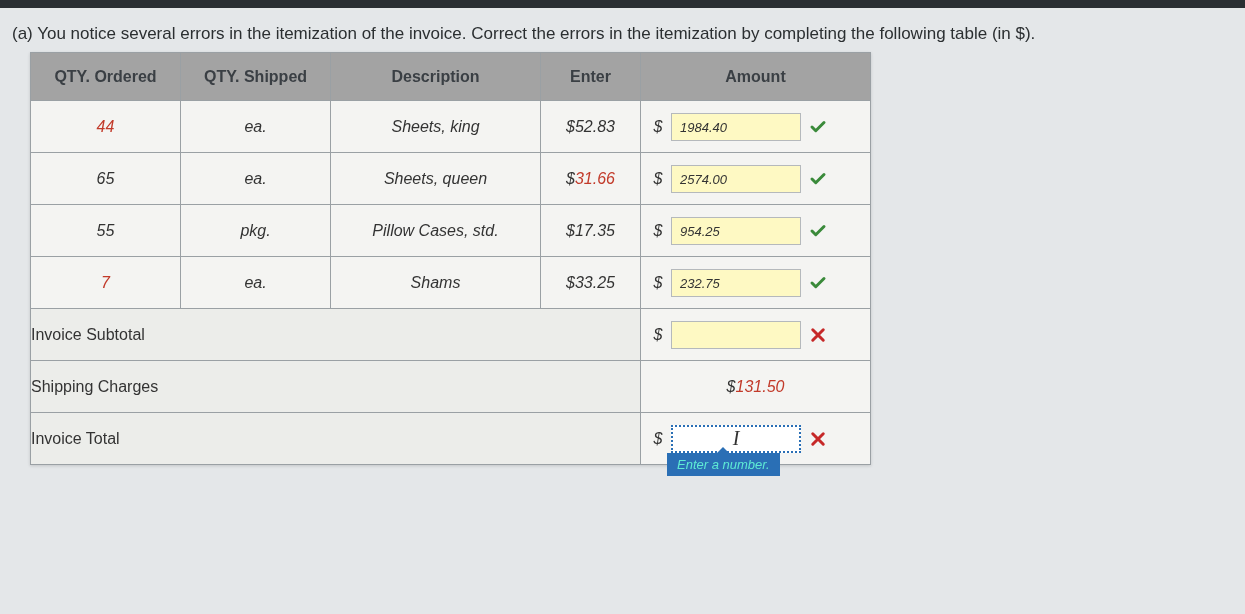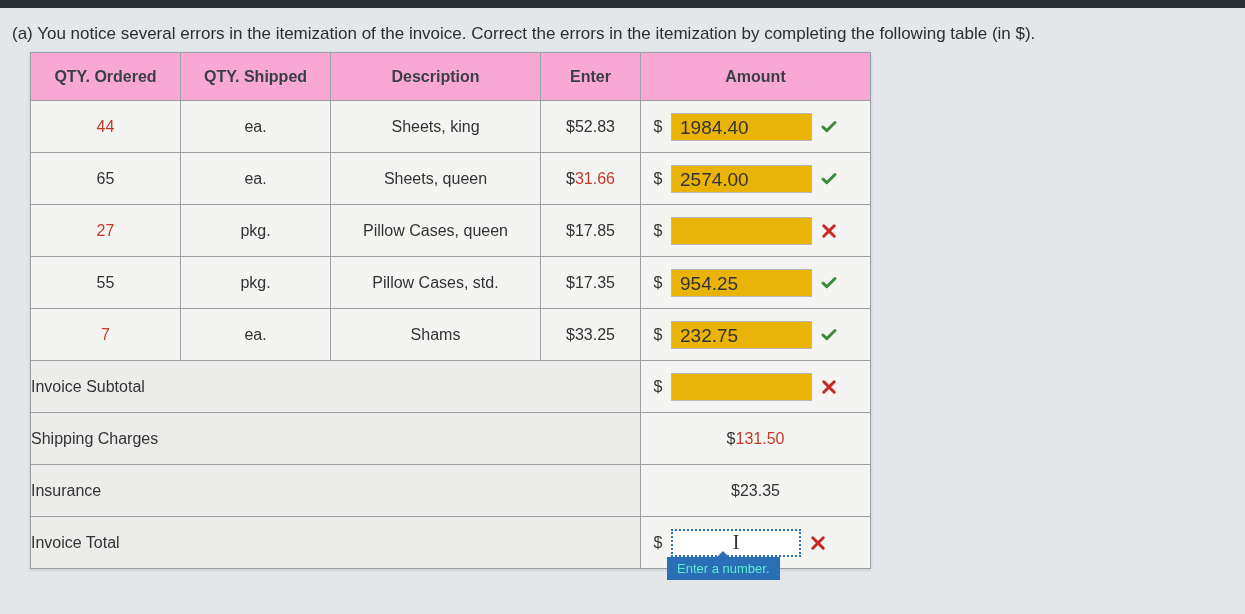--- a/index.html
+++ b/index.html
@@ -30,49 +30,49 @@
     background: #f4f4f2;
     box-shadow: 0 1px 3px rgba(0,0,0,0.15);
   }
   table.inv th, table.inv td {
     border: 1px solid #9aa0a4;
     padding: 0;
     font-size: 16px;
     color: #333;
   }
   table.inv th {
-    background: #f9a8d4;
+    background: #a3a3a3;
     font-weight: bold;
     color: #3a3f44;
     height: 48px;
     vertical-align: middle;
   }
   .col-qtyo { width: 150px; }
   .col-qtys { width: 150px; }
   .col-desc { width: 210px; }
   .col-unit { width: 100px; }
   .col-amt  { width: 230px; }
-  td.cell { height: 52px; vertical-align: middle; text-align: center; }
+  td.cell { height: 52px; vertical-align: middle; text-align: center; font-style: italic; }
   td.cell-label { height: 48px; vertical-align: middle; padding-left: 50px; font-weight: normal; color:#3a3f44; background:#ecedea;}
   td.cell-label2 { text-align:left; padding-left: 70px; }
   .red { color: #c23a2a; }
   .amount-cell {
     display: flex;
     align-items: center;
     height: 100%;
     padding: 0 8px 0 10px;
     gap: 6px;
   }
   .dollar { color: #333; font-size: 16px; width: 14px; }
   .valbox {
     border: 1px solid #b5b9bc;
-    background: #eab308;
+    background: #fef9c3;
     height: 28px;
-    width: 141px;
-    font-size: 19px;
+    width: 130px;
+    font-size: 13px;
     color: #333;
     padding: 0 8px;
     line-height: 28px;
     text-align: left;
   }
   .mark { width: 22px; height: 22px; display:flex; align-items:center; justify-content:center; }
   .mark svg { width: 18px; height: 18px; }
   .shipins { text-align:center; color:#333; font-size:16px; height:100%; display:flex; align-items:center; justify-content:center; }
   .shipins .red { color:#c23a2a; }
   .total-cell { position: relative; }
@@ -165,37 +165,20 @@
               <div class="valbox">2574.00</div>
               <span class="mark">
                 <svg viewBox="0 0 24 24">
                   <path d="M4 12 L9 17 L20 6" stroke="#3a8a3a" stroke-width="4" fill="none" stroke-linecap="round" stroke-linejoin="round"></path>
                 </svg>
               </span>
             </div>
           </td>
         </tr>
         <tr>
-          <td class="cell"><span class="red">27</span></td>
-          <td class="cell">pkg.</td>
-          <td class="cell">Pillow Cases, queen</td>
-          <td class="cell">$17.85</td>
-          <td class="cell">
-            <div class="amount-cell">
-              <span class="dollar">$</span>
-              <div class="valbox"></div>
-              <span class="mark">
-                <svg viewBox="0 0 24 24">
-                  <path d="M5 5 L19 19 M19 5 L5 19" stroke="#c62828" stroke-width="4" fill="none" stroke-linecap="round"></path>
-                </svg>
-              </span>
-            </div>
-          </td>
-        </tr>
-        <tr>
           <td class="cell"><span>55</span></td>
           <td class="cell">pkg.</td>
           <td class="cell">Pillow Cases, std.</td>
           <td class="cell">$17.35</td>
           <td class="cell">
             <div class="amount-cell">
               <span class="dollar">$</span>
               <div class="valbox">954.25</div>
               <span class="mark">
                 <svg viewBox="0 0 24 24">
@@ -243,26 +226,20 @@
       <tr>
         <td class="cell-label" colspan="4">Shipping Charges</td>
         <td class="cell">
           <div class="shipins">
               <span>$</span>
               <span class="red">131.50</span>
             </div>
         </td>
       </tr>
 
-      <tr>
-        <td class="cell-label cell-label2" colspan="4">Insurance</td>
-        <td class="cell">
-          <div class="shipins">$23.35</div>
-        </td>
-      </tr>
 
       <tr>
         <td class="cell-label" colspan="4">Invoice Total</td>
         <td class="cell total-cell">
           <div class="amount-cell">
             <span class="dollar">$</span>
             <div class="cursor-box">
               <span class="cursor-i">I</span>
             </div>
             <span class="mark">

